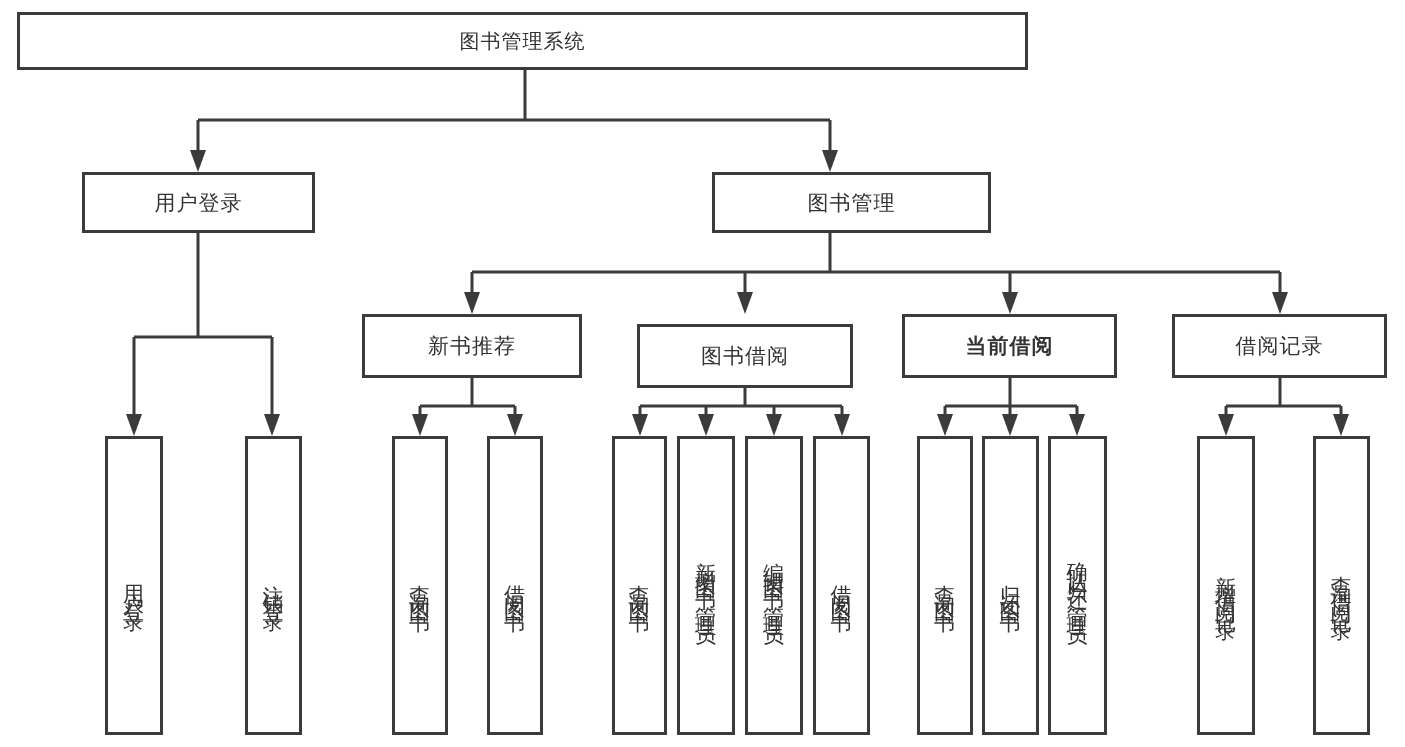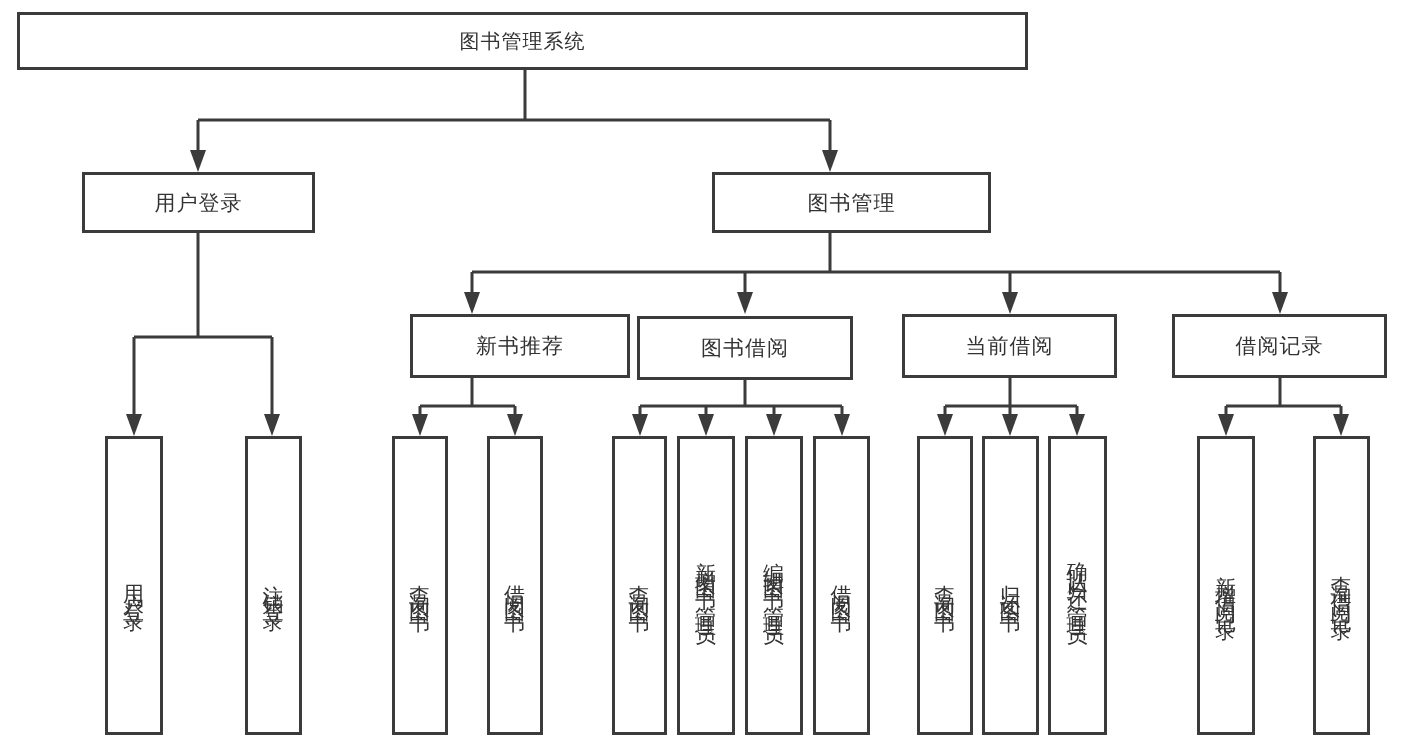--- a/index.html
+++ b/index.html
@@ -106,27 +106,27 @@
     <span>图书管理系统</span>
   </div>
 
   <div class="hnode" style="left:82px; top:172px; width:233px; height:61px;">
     <span>用户登录</span>
   </div>
   <div class="hnode" style="left:712px; top:172px; width:279px; height:61px;">
     <span>图书管理</span>
   </div>
 
-  <div class="hnode" style="left:362px; top:314px; width:220px; height:64px;margin-left:48px;">
+  <div class="hnode" style="left:362px; top:314px; width:220px; height:64px;">
     <span>新书推荐</span>
   </div>
-  <div class="hnode" style="left:637px; top:316px; width:216px; height:64px;">
+  <div class="hnode" style="left:637px; top:324px; width:216px; height:64px;">
     <span>图书借阅</span>
   </div>
-  <div class="hnode" style="left:902px; top:314px; width:215px; height:64px;">
+  <div class="hnode" style="left:902px; top:314px; width:215px; height:64px;font-weight:bold;">
     <span>当前借阅</span>
   </div>
   <div class="hnode" style="left:1172px; top:314px; width:215px; height:64px;">
     <span>借阅记录</span>
   </div>
 
   <div class="vnode" style="left:105px; width:58px;">
     <span>用户登录</span>
   </div>
   <div class="vnode" style="left:245px; width:57px;">

